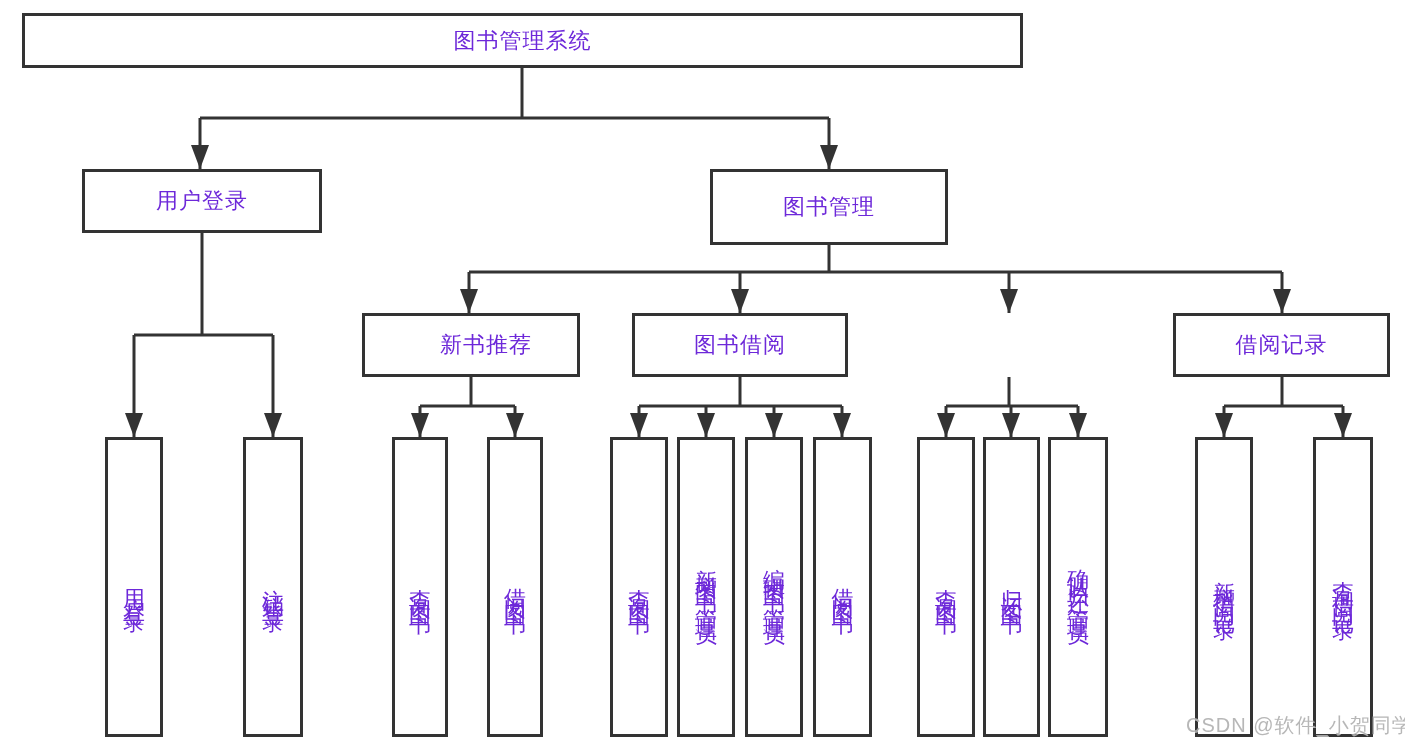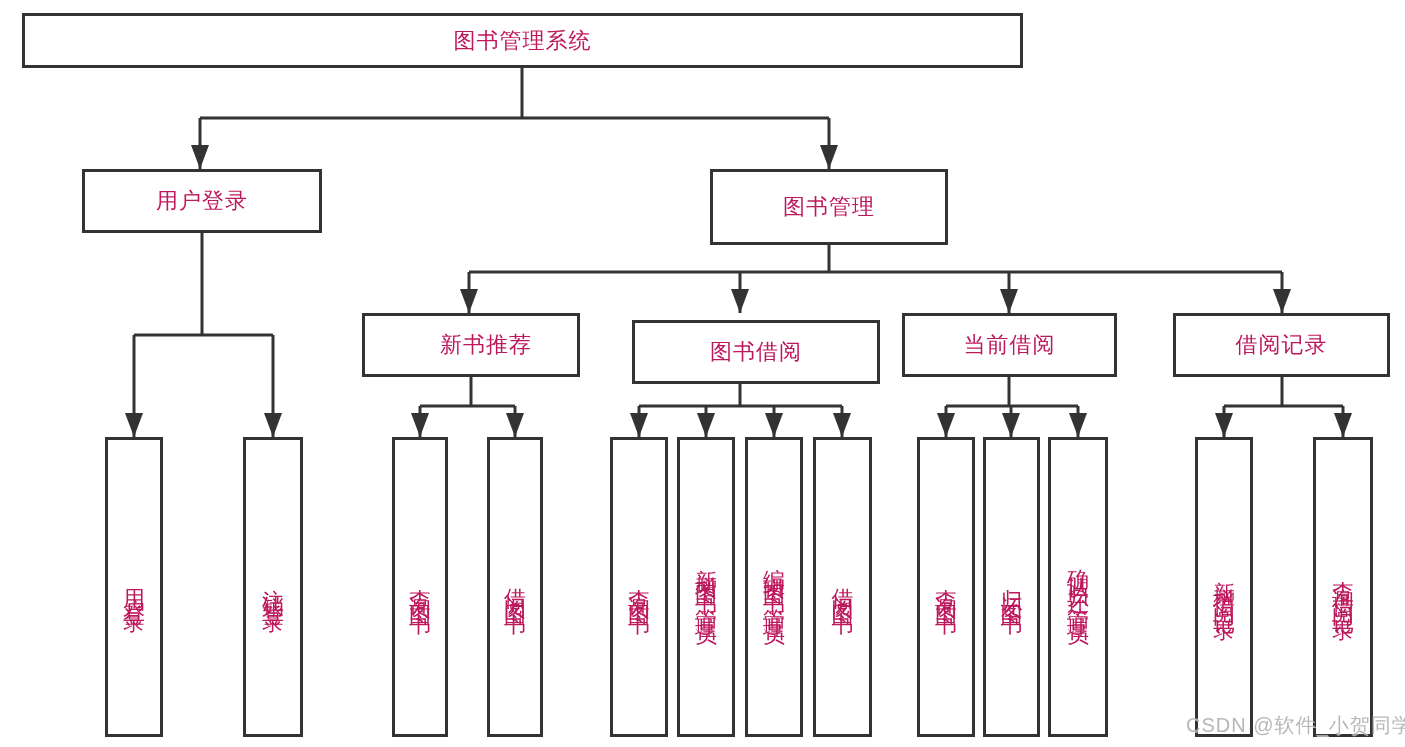--- a/index.html
+++ b/index.html
@@ -23,41 +23,41 @@
     pointer-events: none;
   }
   .box {
     position: absolute;
     box-sizing: border-box;
     border: 3px solid #333333;
     background: #ffffff;
     display: flex;
     align-items: center;
     justify-content: center;
-    color: #be185d;
+    color: #6d28d9;
     font-size: 22px;
     letter-spacing: 1px;
     z-index: 2;
   }
   .vleaf .vtext {
     writing-mode: vertical-rl;
     text-orientation: mixed;
     letter-spacing: 8px;
     font-size: 22px;
     line-height: 1;
     white-space: nowrap;
   }
   
   #n-root   { left: 22px;   top: 13px;  width: 1001px; height: 55px; }
   
   #n-user-login { left: 82px;  top: 169px; width: 240px; height: 64px; }
   #n-book-mgmt  { left: 710px; top: 169px; width: 238px; height: 76px; }
   
   #n-new-book   { left: 362px;  top: 313px; width: 218px; height: 64px; padding-left: 30px; }
-  #n-book-borrow{ left: 632px;  top: 320px; width: 248px; height: 64px; }
+  #n-book-borrow{ left: 632px;  top: 313px; width: 216px; height: 64px; }
   #n-cur-borrow { left: 902px;  top: 313px; width: 215px; height: 64px; }
   #n-borrow-rec { left: 1173px; top: 313px; width: 217px; height: 64px; }
   
   .vleaf { top: 437px; height: 300px; }
   #l-user-login   { left: 105px;  width: 58px; }
   #l-logout       { left: 243px;  width: 60px; }
   #l-query-1      { left: 392px;  width: 56px; }
   #l-borrow-1     { left: 487px;  width: 56px; }
   #l-query-2      { left: 610px;  width: 58px; }
   #l-add-book     { left: 677px;  width: 58px; }
@@ -145,23 +145,20 @@
   <div class="box" id="n-book-mgmt">
     <span>图书管理</span>
   </div>
 
   <div class="box" id="n-new-book">
     <span>新书推荐</span>
   </div>
   <div class="box" id="n-book-borrow">
     <span>图书借阅</span>
   </div>
-  <div class="box" id="n-cur-borrow">
-    <span>当前借阅</span>
-  </div>
   <div class="box" id="n-borrow-rec">
     <span>借阅记录</span>
   </div>
 
   <div class="box vleaf" id="l-user-login">
     <span class="vtext">用户登录</span>
   </div>
   <div class="box vleaf" id="l-logout">
     <span class="vtext">注销登录</span>
   </div>

